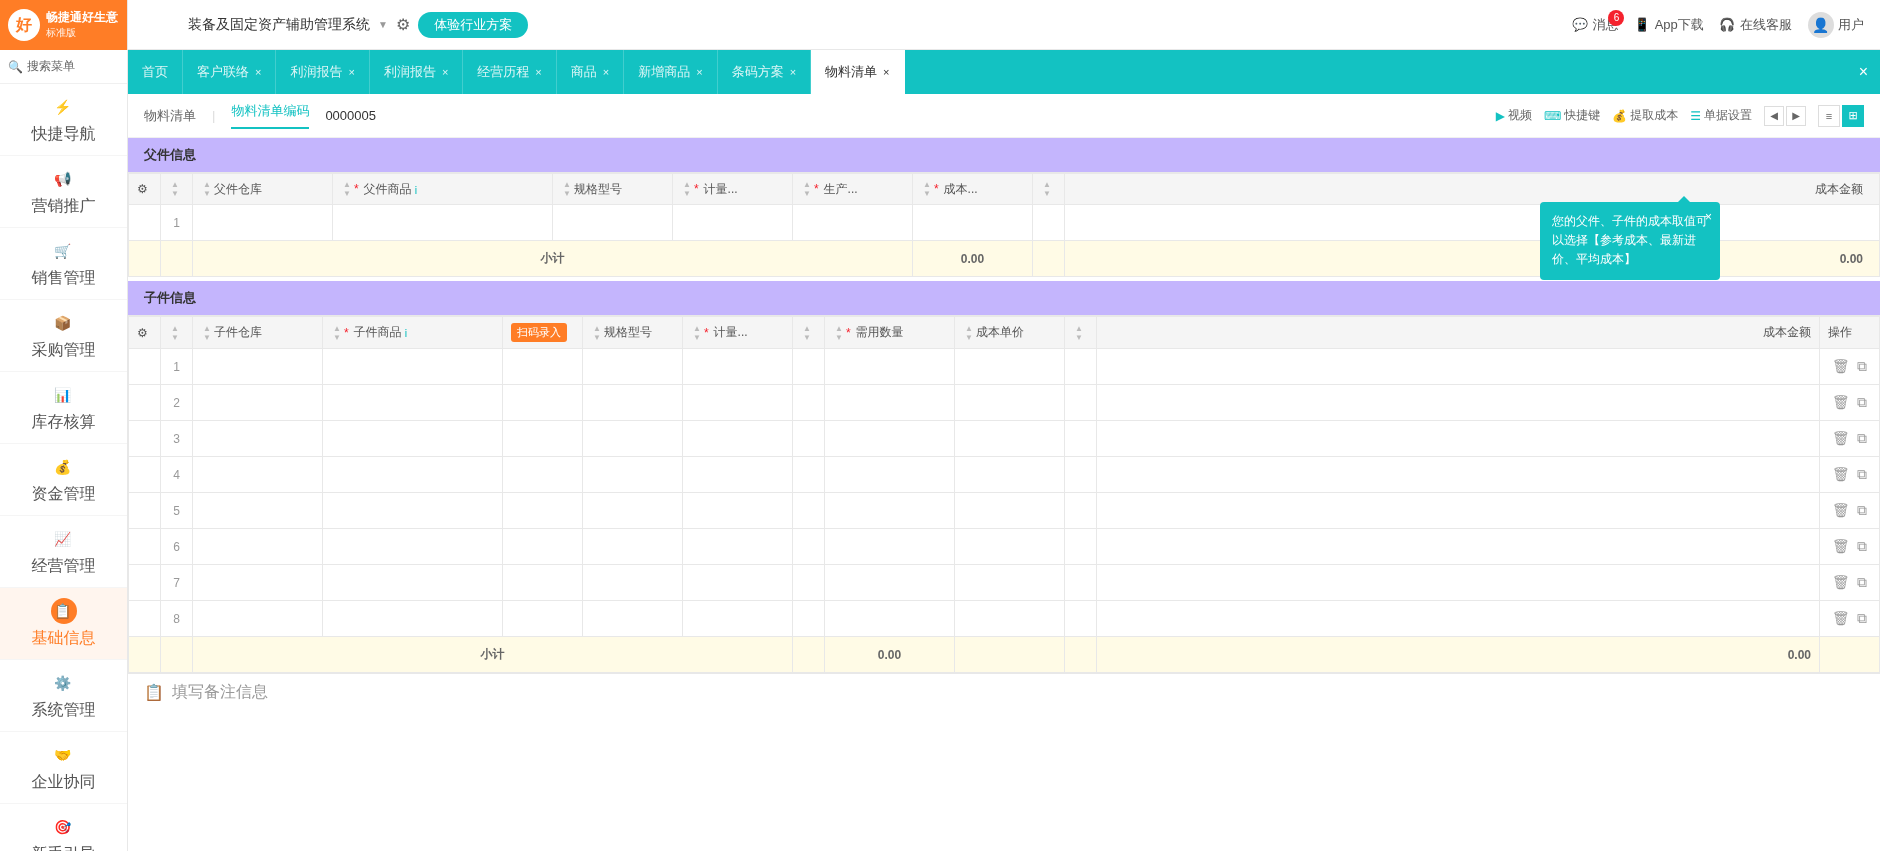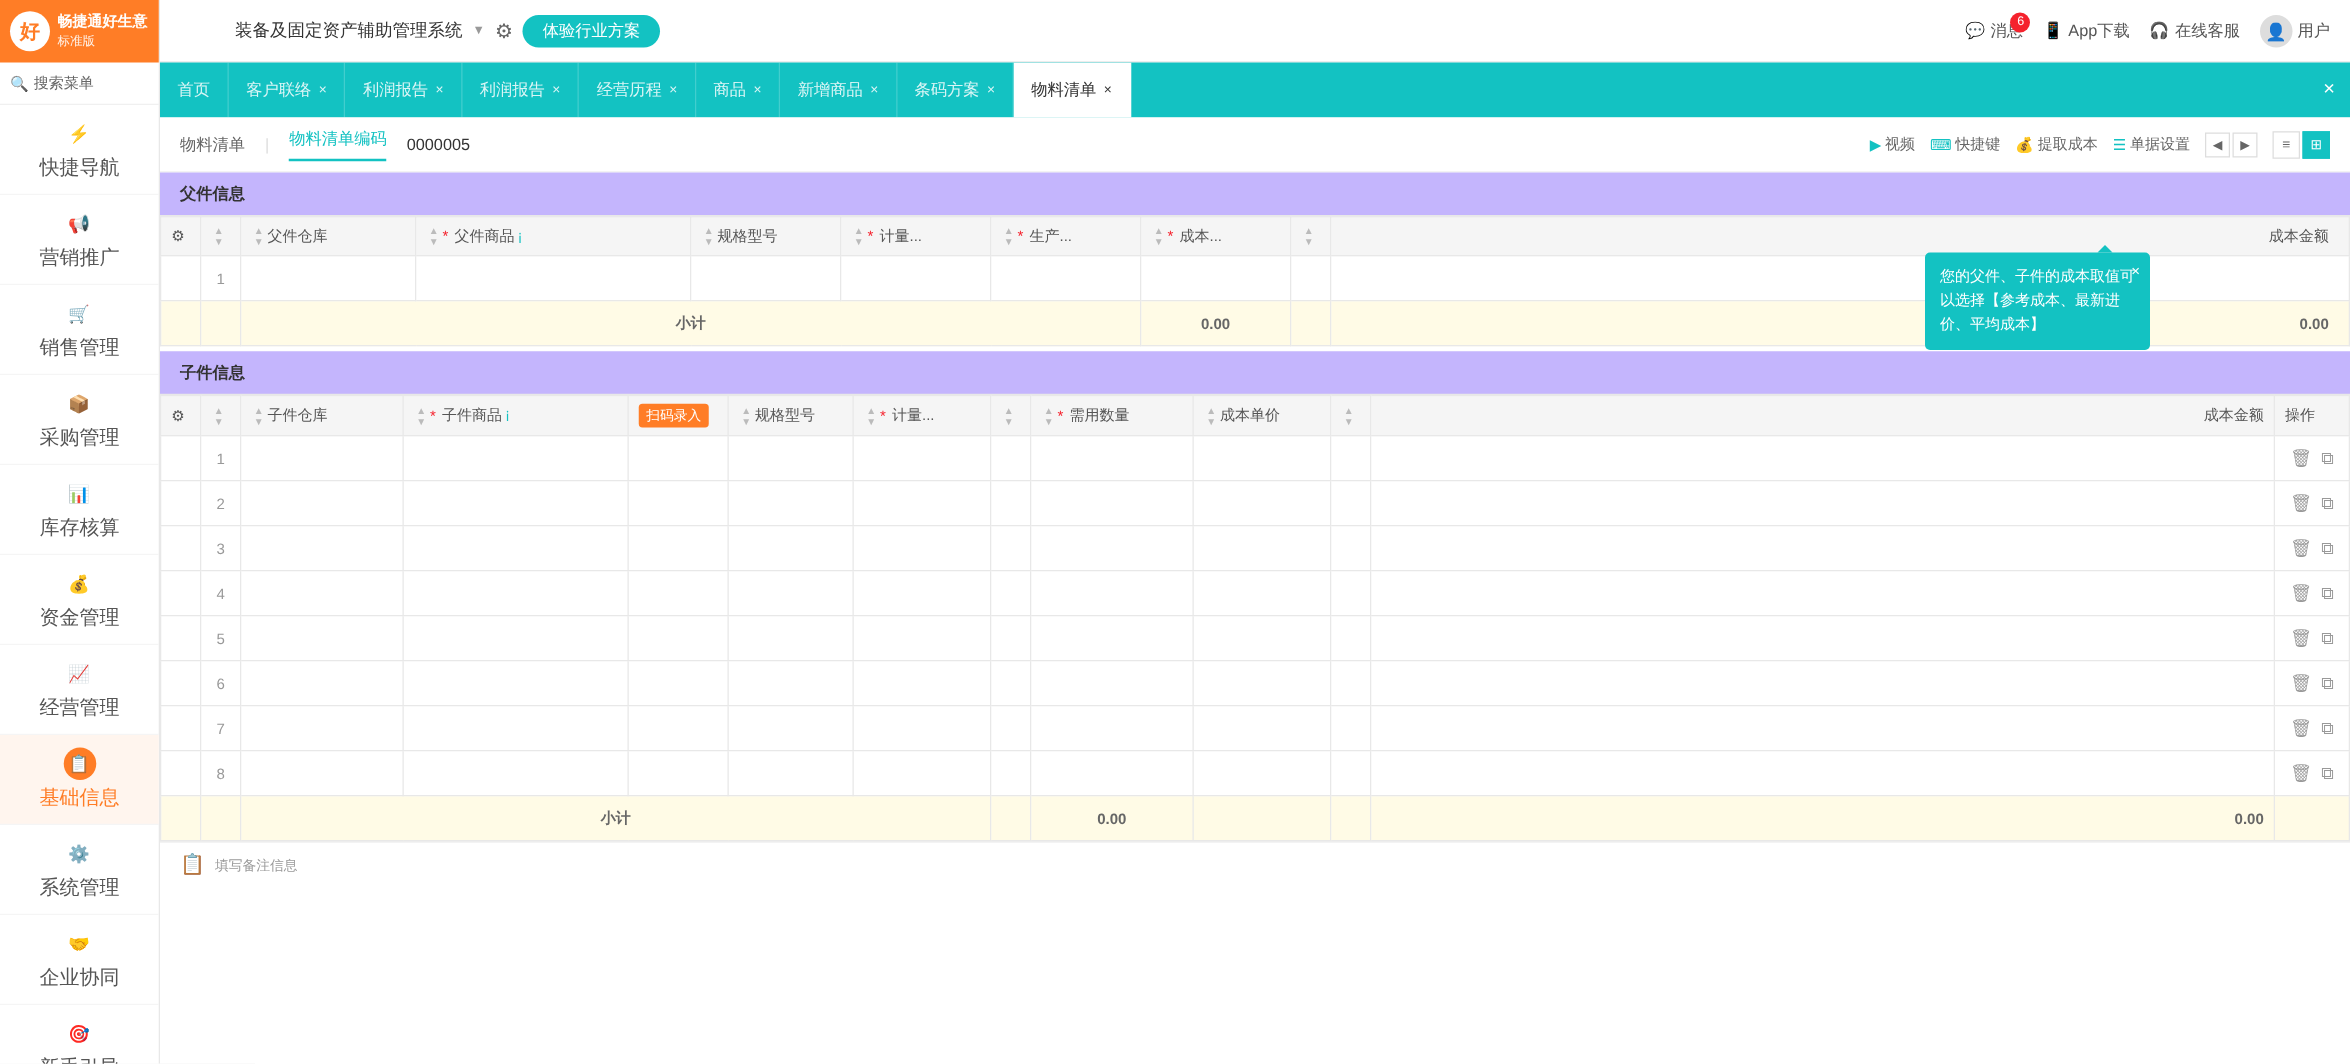--- a/index.html
+++ b/index.html
@@ -273,21 +273,21 @@
     
     .bottom-bar {
       border-top: 1px solid #e8e8e8;
       padding: 8px 16px;
       background: #fff;
       display: flex;
       align-items: center;
       gap: 8px;
     }
     .bottom-icon { color: #13c2c2; font-size: 16px; }
-    .bottom-text { font-size: 11px; color: #999; }
+    .bottom-text { font-size: 16px; color: #999; }
   </style>
 </head>
 <body>
 
 <div class="sidebar">
   <div class="sidebar-logo">
     <div class="sidebar-logo-icon">好</div>
     <div>
       <div class="sidebar-logo-text">畅捷通好生意</div>
       <div class="sidebar-logo-sub">标准版</div>

